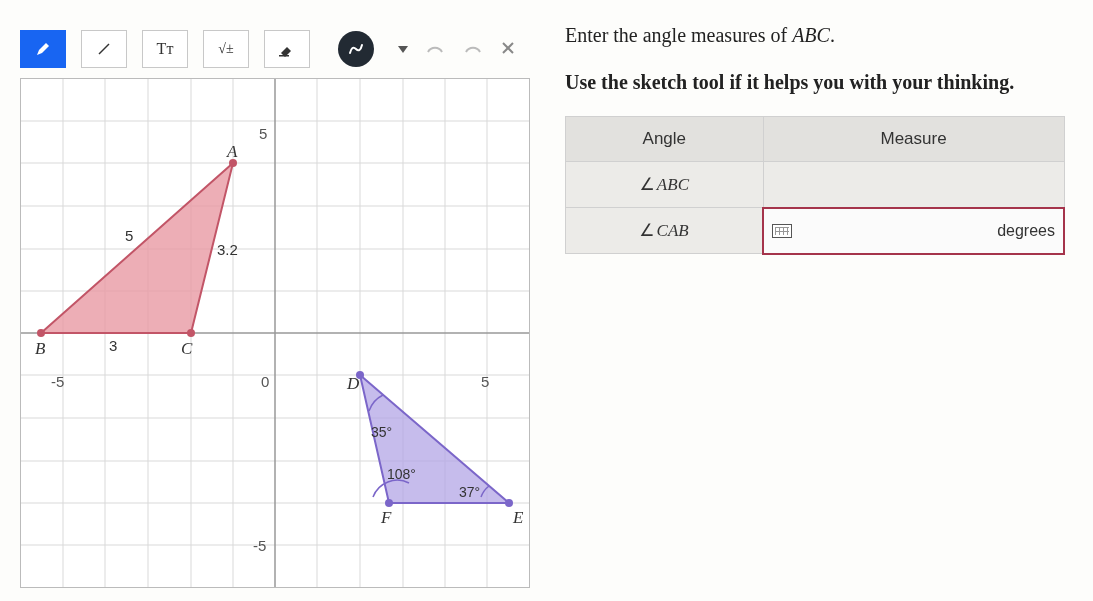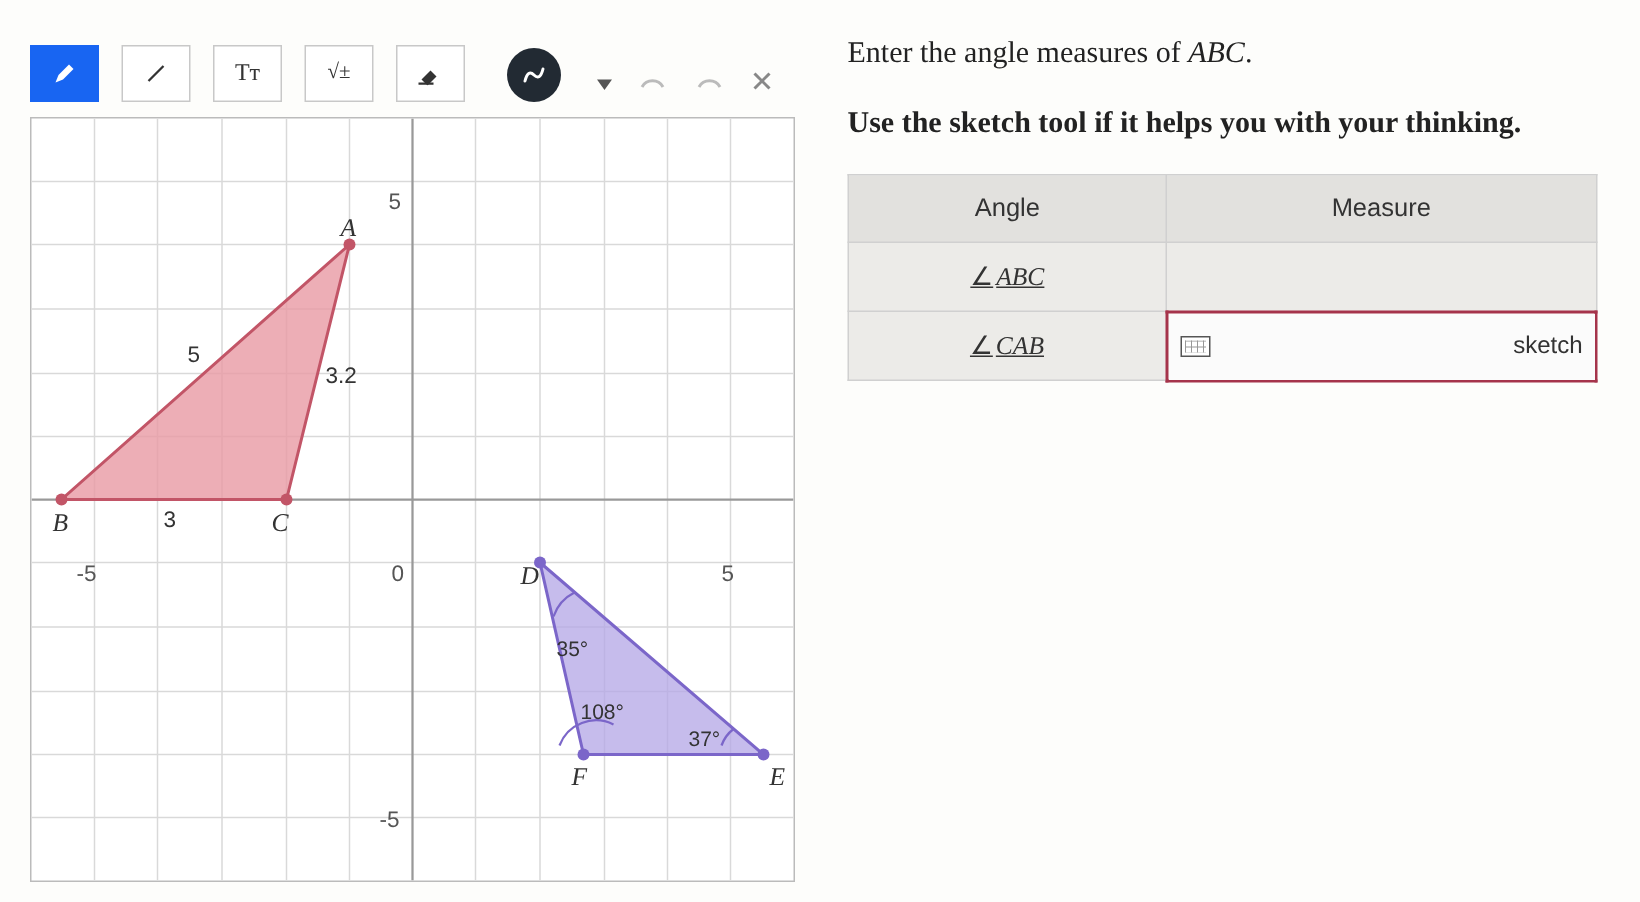--- a/index.html
+++ b/index.html
@@ -16,21 +16,21 @@
   .left-panel {
     position: absolute;
     left: 20px;
     top: 30px;
     width: 520px;
   }
   .toolbar {
     display: flex;
     gap: 16px;
     margin-bottom: 10px;
-    align-items: flex-end;
+    align-items: center;
     height: 38px;
   }
   .tool-btn {
     width: 46px;
     height: 38px;
     border: 1px solid #c8c8c8;
     background: #fff;
     display: flex;
     align-items: center;
     justify-content: center;
@@ -124,21 +124,20 @@
     font-weight: normal;
   }
   table.angle-table th {
     background: #e2e1de;
     font-family: Arial, sans-serif;
     text-align: center;
   }
   table.angle-table td.angle-cell {
     font-family: "Times New Roman", serif;
     font-style: italic;
-    text-decoration: underline;
   }
   table.angle-table td.angle-cell .angle-sym {
     font-style: normal;
     margin-right: 2px;
   }
   td.input-active {
     border: 2px solid #a5344b !important;
     background: #fbfbfb !important;
     position: relative;
     padding: 10px;
@@ -318,19 +317,19 @@
     </tr>
     <tr>
       <td class="angle-cell"><span class="angle-sym">∠</span><span>ABC</span></td>
       <td class="measure-blank"></td>
     </tr>
     <tr>
       <td class="angle-cell"><span class="angle-sym">∠</span><span>CAB</span></td>
       <td class="input-active">
         <div class="input-inner">
           <span class="kbd-icon"></span>
-          <span class="deg-label">sketch</span>
+          <span class="deg-label">degrees</span>
         </div>
       </td>
     </tr>
   </tbody>
     </table>
 </div>
 
 </body></html>

